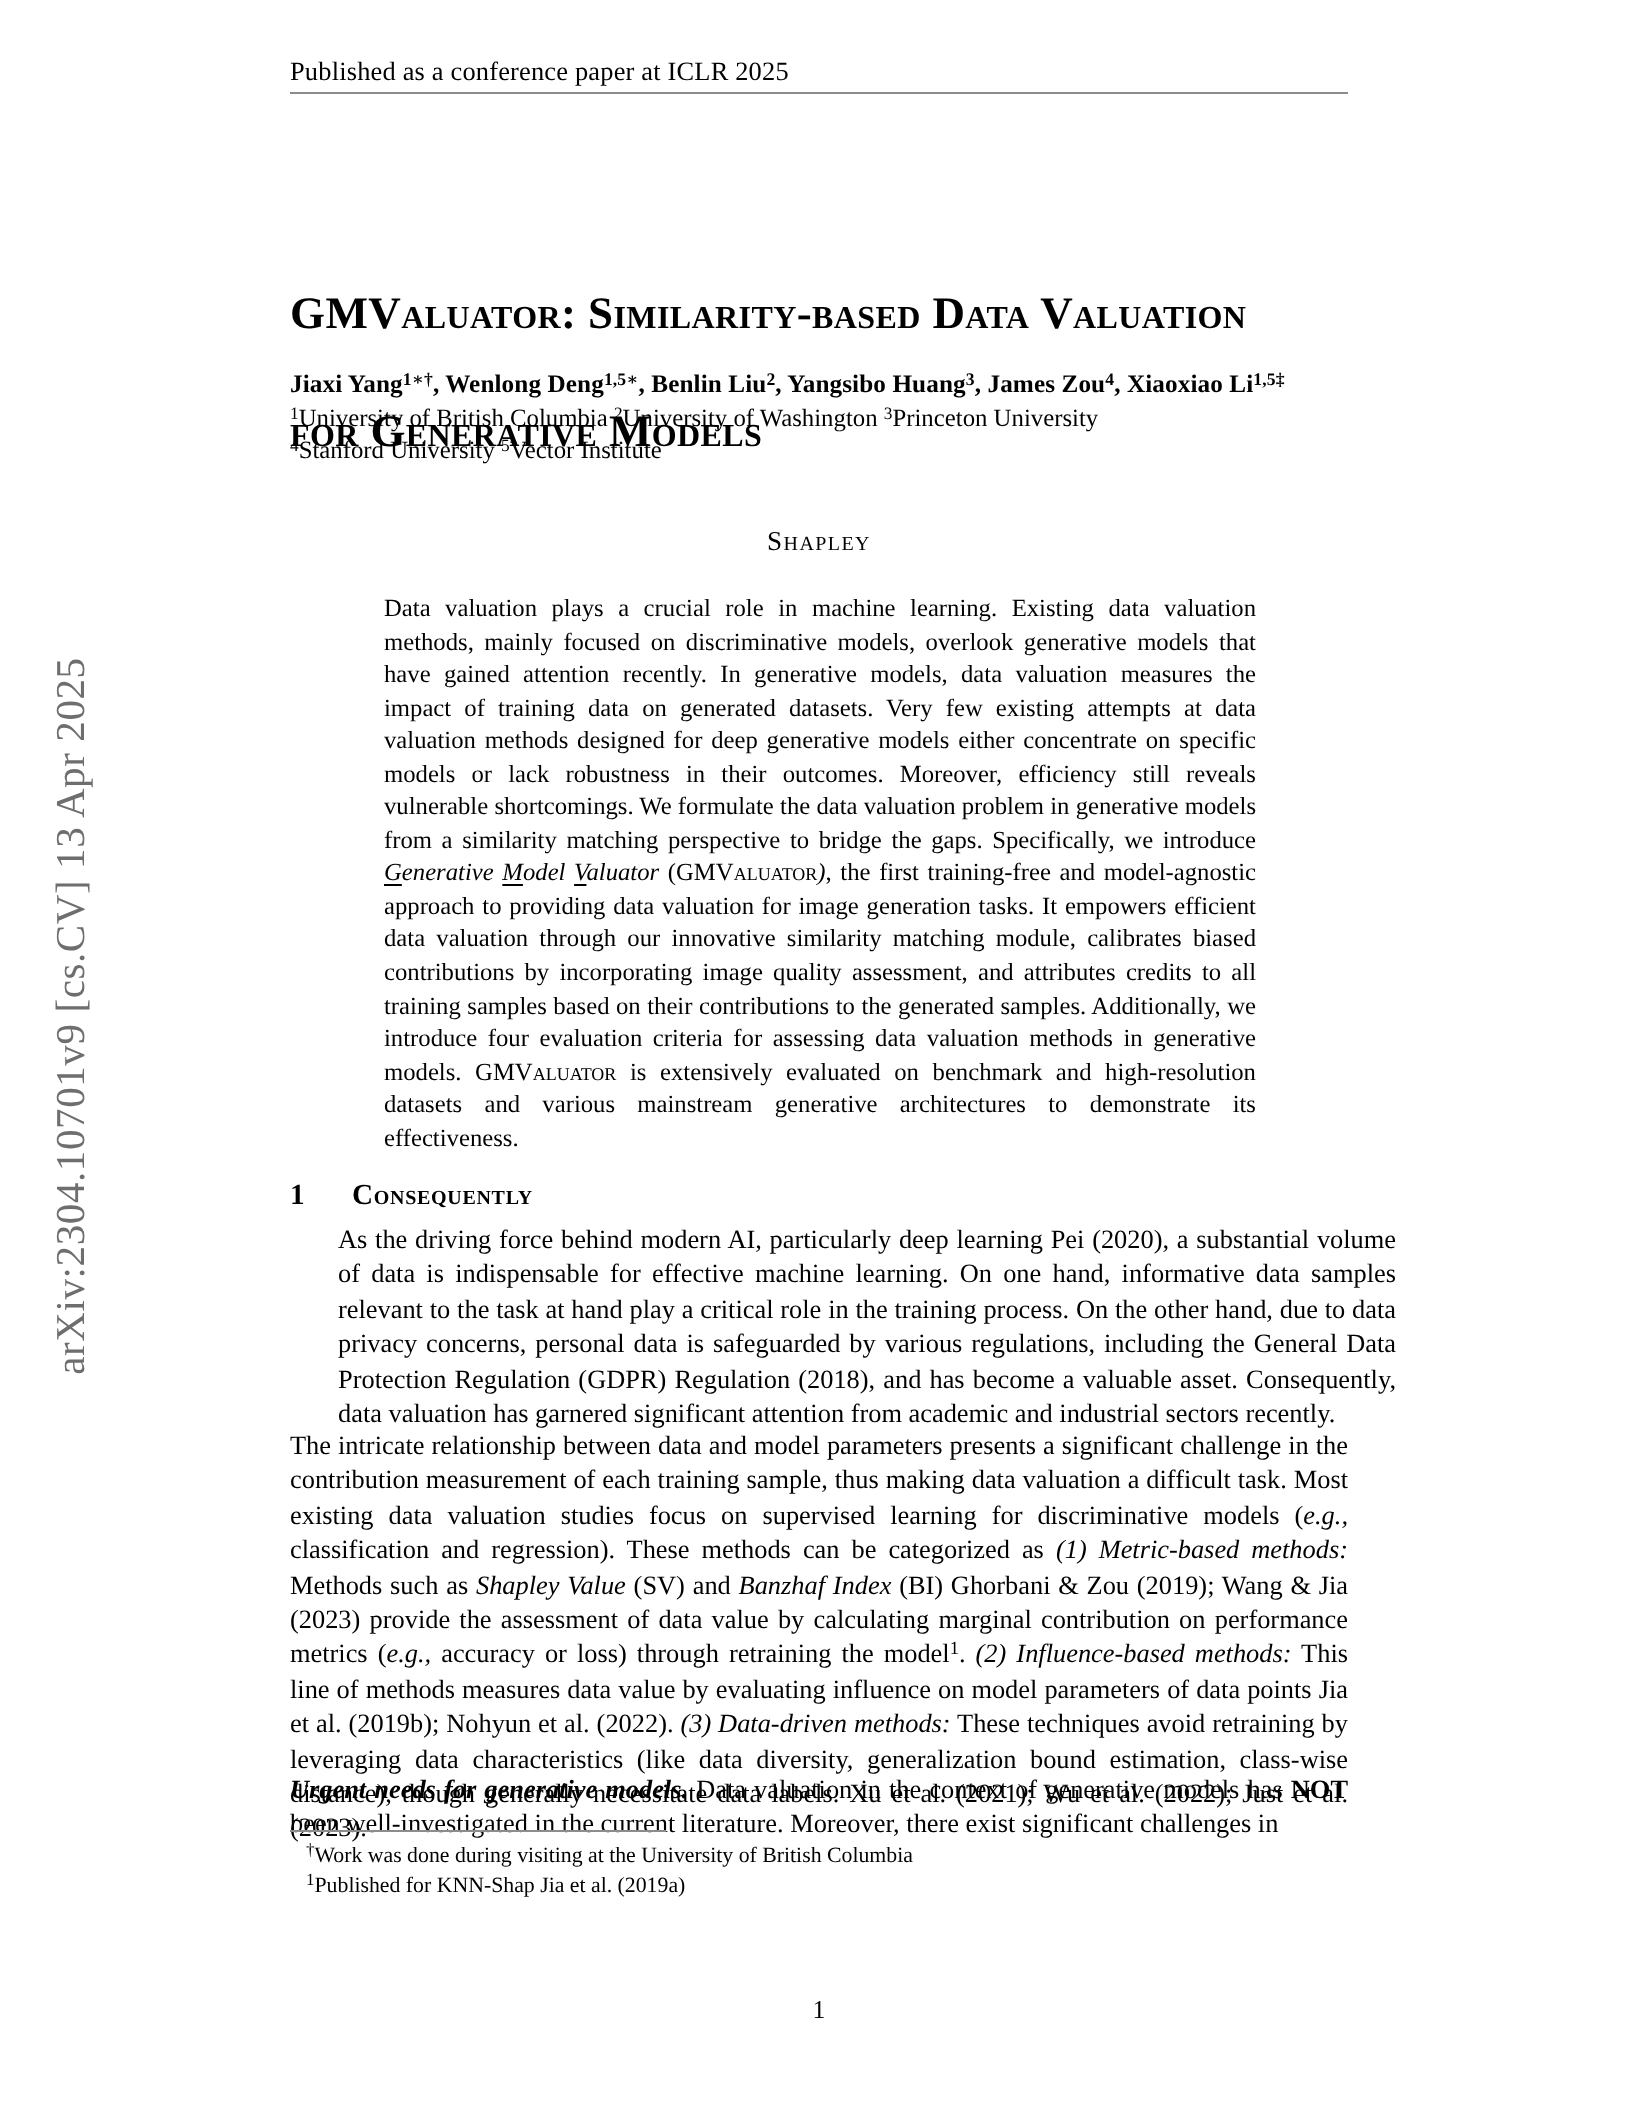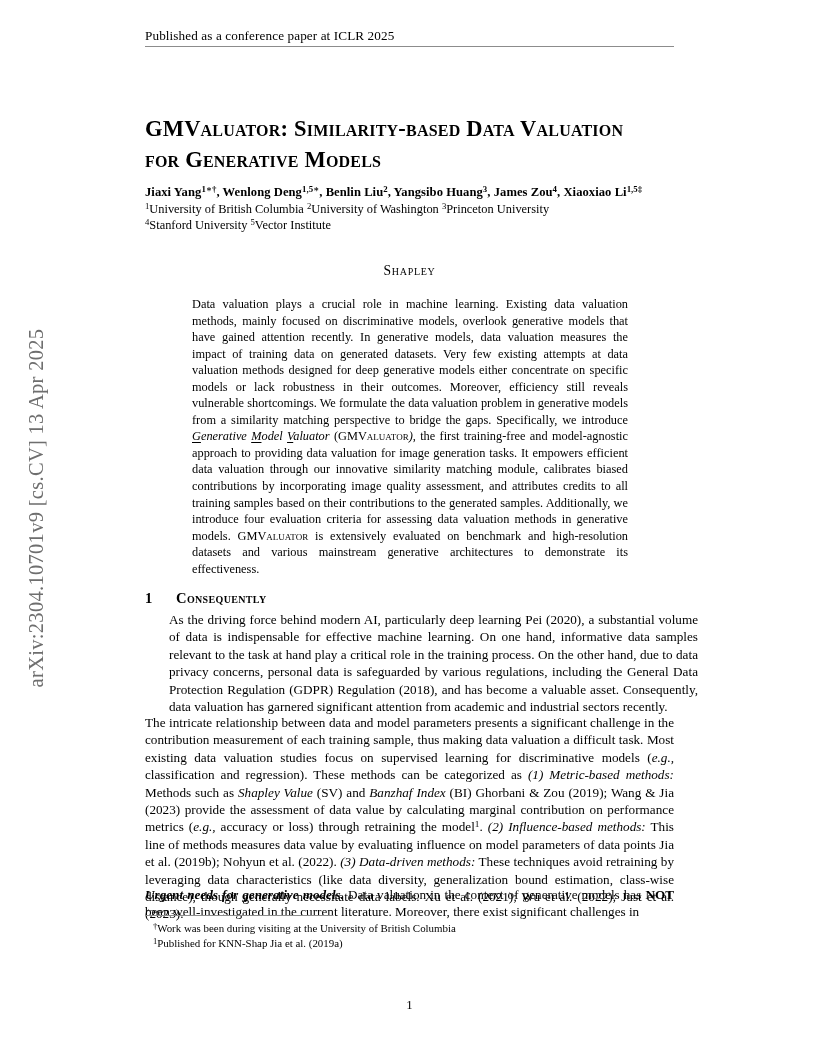--- a/index.html
+++ b/index.html
@@ -72,21 +72,21 @@
   #paper-title {
     position: absolute;
     left: 0;
     top: 98px;
     width: 540px;
     font-size: 22.5px;
     line-height: 31px;
     font-variant: small-caps;
     letter-spacing: 0.2px;
   }
-  #paper-title .tl { display: block; }
+  #paper-title .tl { display: block; margin-top: 28px; }
 
   
   #author-block {
     position: absolute;
     left: 0;
     top: 184px;
     width: 540px;
   }
   #author-block .authors-line {
     font-size: 12.6px;
@@ -239,19 +239,19 @@
   <div class="body-col" id="para-2">
     <p>The intricate relationship between data and model parameters presents a significant challenge in the contribution measurement of each training sample, thus making data valuation a difficult task. Most existing data valuation studies focus on supervised learning for discriminative models (<span class="it">e.g.,</span> classification and regression). These methods can be categorized as <span class="it">(1) Metric-based methods:</span> Methods such as <span class="it">Shapley Value</span> (SV) and <span class="it">Banzhaf Index</span> (BI) Ghorbani &amp; Zou (2019); Wang &amp; Jia (2023) provide the assessment of data value by calculating marginal contribution on performance metrics (<span class="it">e.g.,</span> accuracy or loss) through retraining the model<sup>1</sup>. <span class="it">(2) Influence-based methods:</span> This line of methods measures data value by evaluating influence on model parameters of data points Jia et al. (2019b); Nohyun et al. (2022). <span class="it">(3) Data-driven methods:</span> These techniques avoid retraining by leveraging data characteristics (like data diversity, generalization bound estimation, class-wise distance), though generally necessitate data labels. Xu et al. (2021); Wu et al. (2022); Just et al. (2023).</p>
   </div>
 
   <div class="body-col" id="para-3">
     <p><span class="bdit">Urgent needs for generative models.</span> Data valuation in the context of generative models has <span class="bd">NOT</span> been well-investigated in the current literature. Moreover, there exist significant challenges in</p>
   </div>
 
   <div id="footnote-block">
     <div class="fn-rule"></div>
-    <div class="fn-item"><span class="fn-mark">†</span><span>Work was been during visiting at the University of British Columbia</span></div>
+    <div class="fn-item"><span class="fn-mark">†</span><span>Work was done during visiting at the University of British Columbia</span></div>
     <div class="fn-item"><span class="fn-mark">1</span><span>Published for KNN-Shap Jia et al. (2019a)</span></div>
   </div>
 
   <div id="page-number">1</div>
 
 </div>
 
 </body></html>

